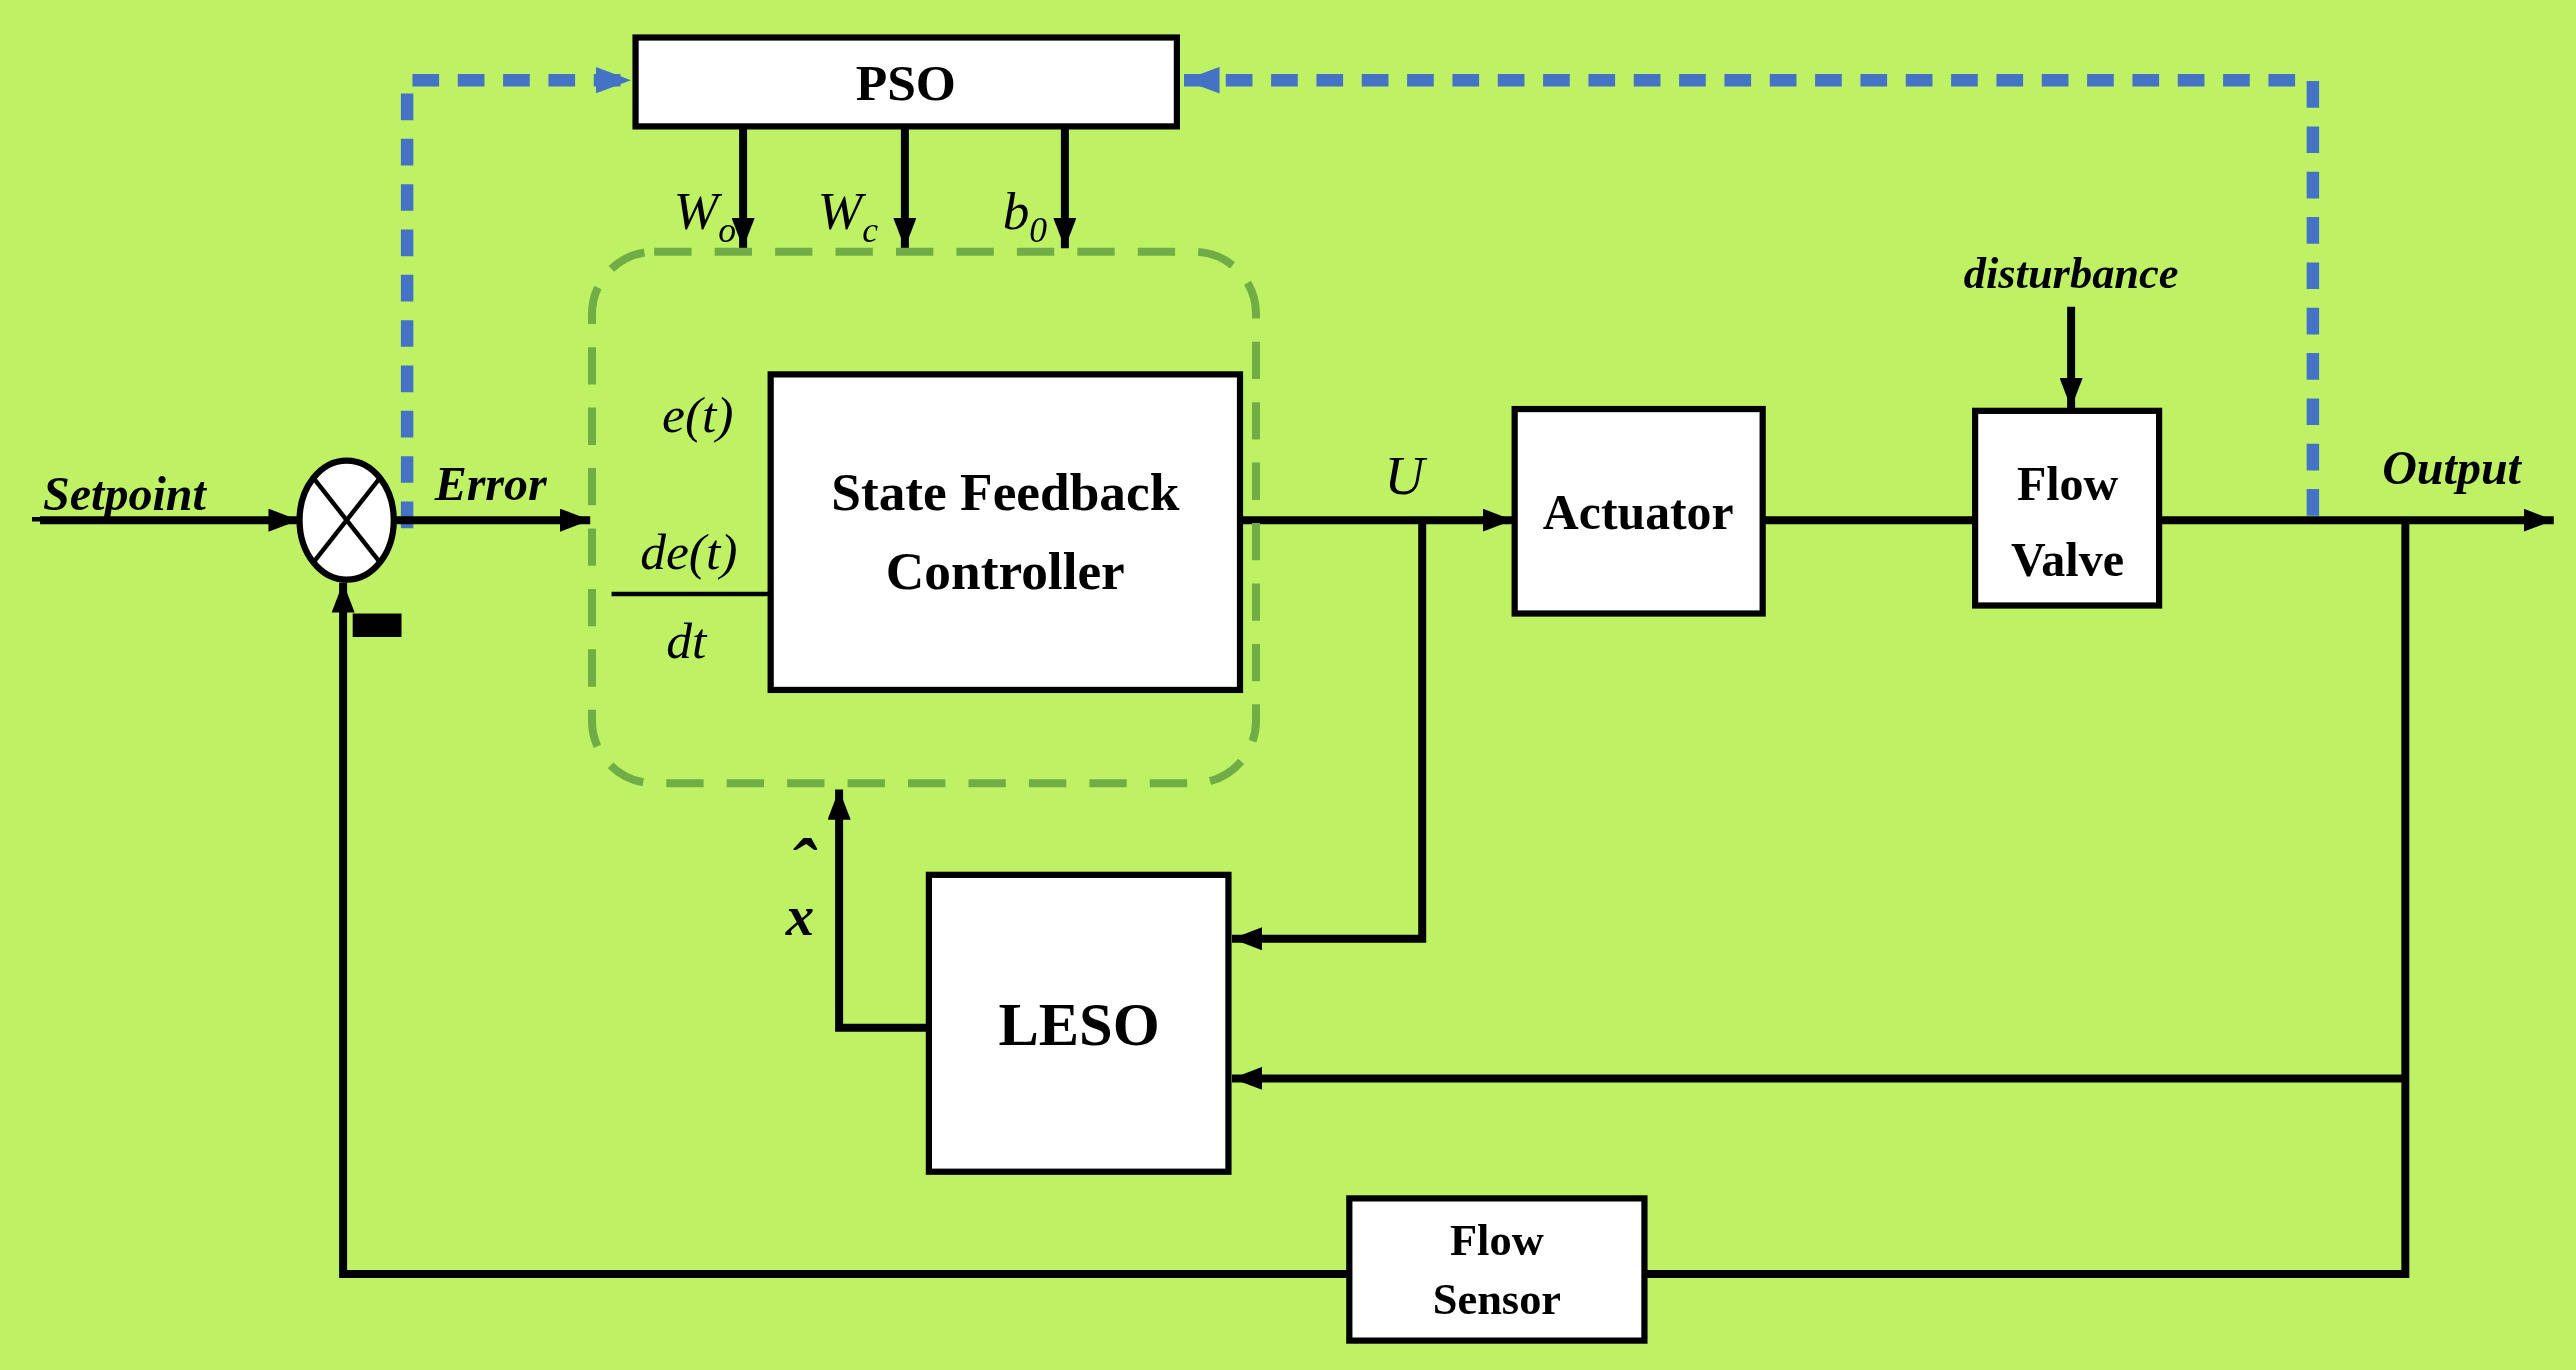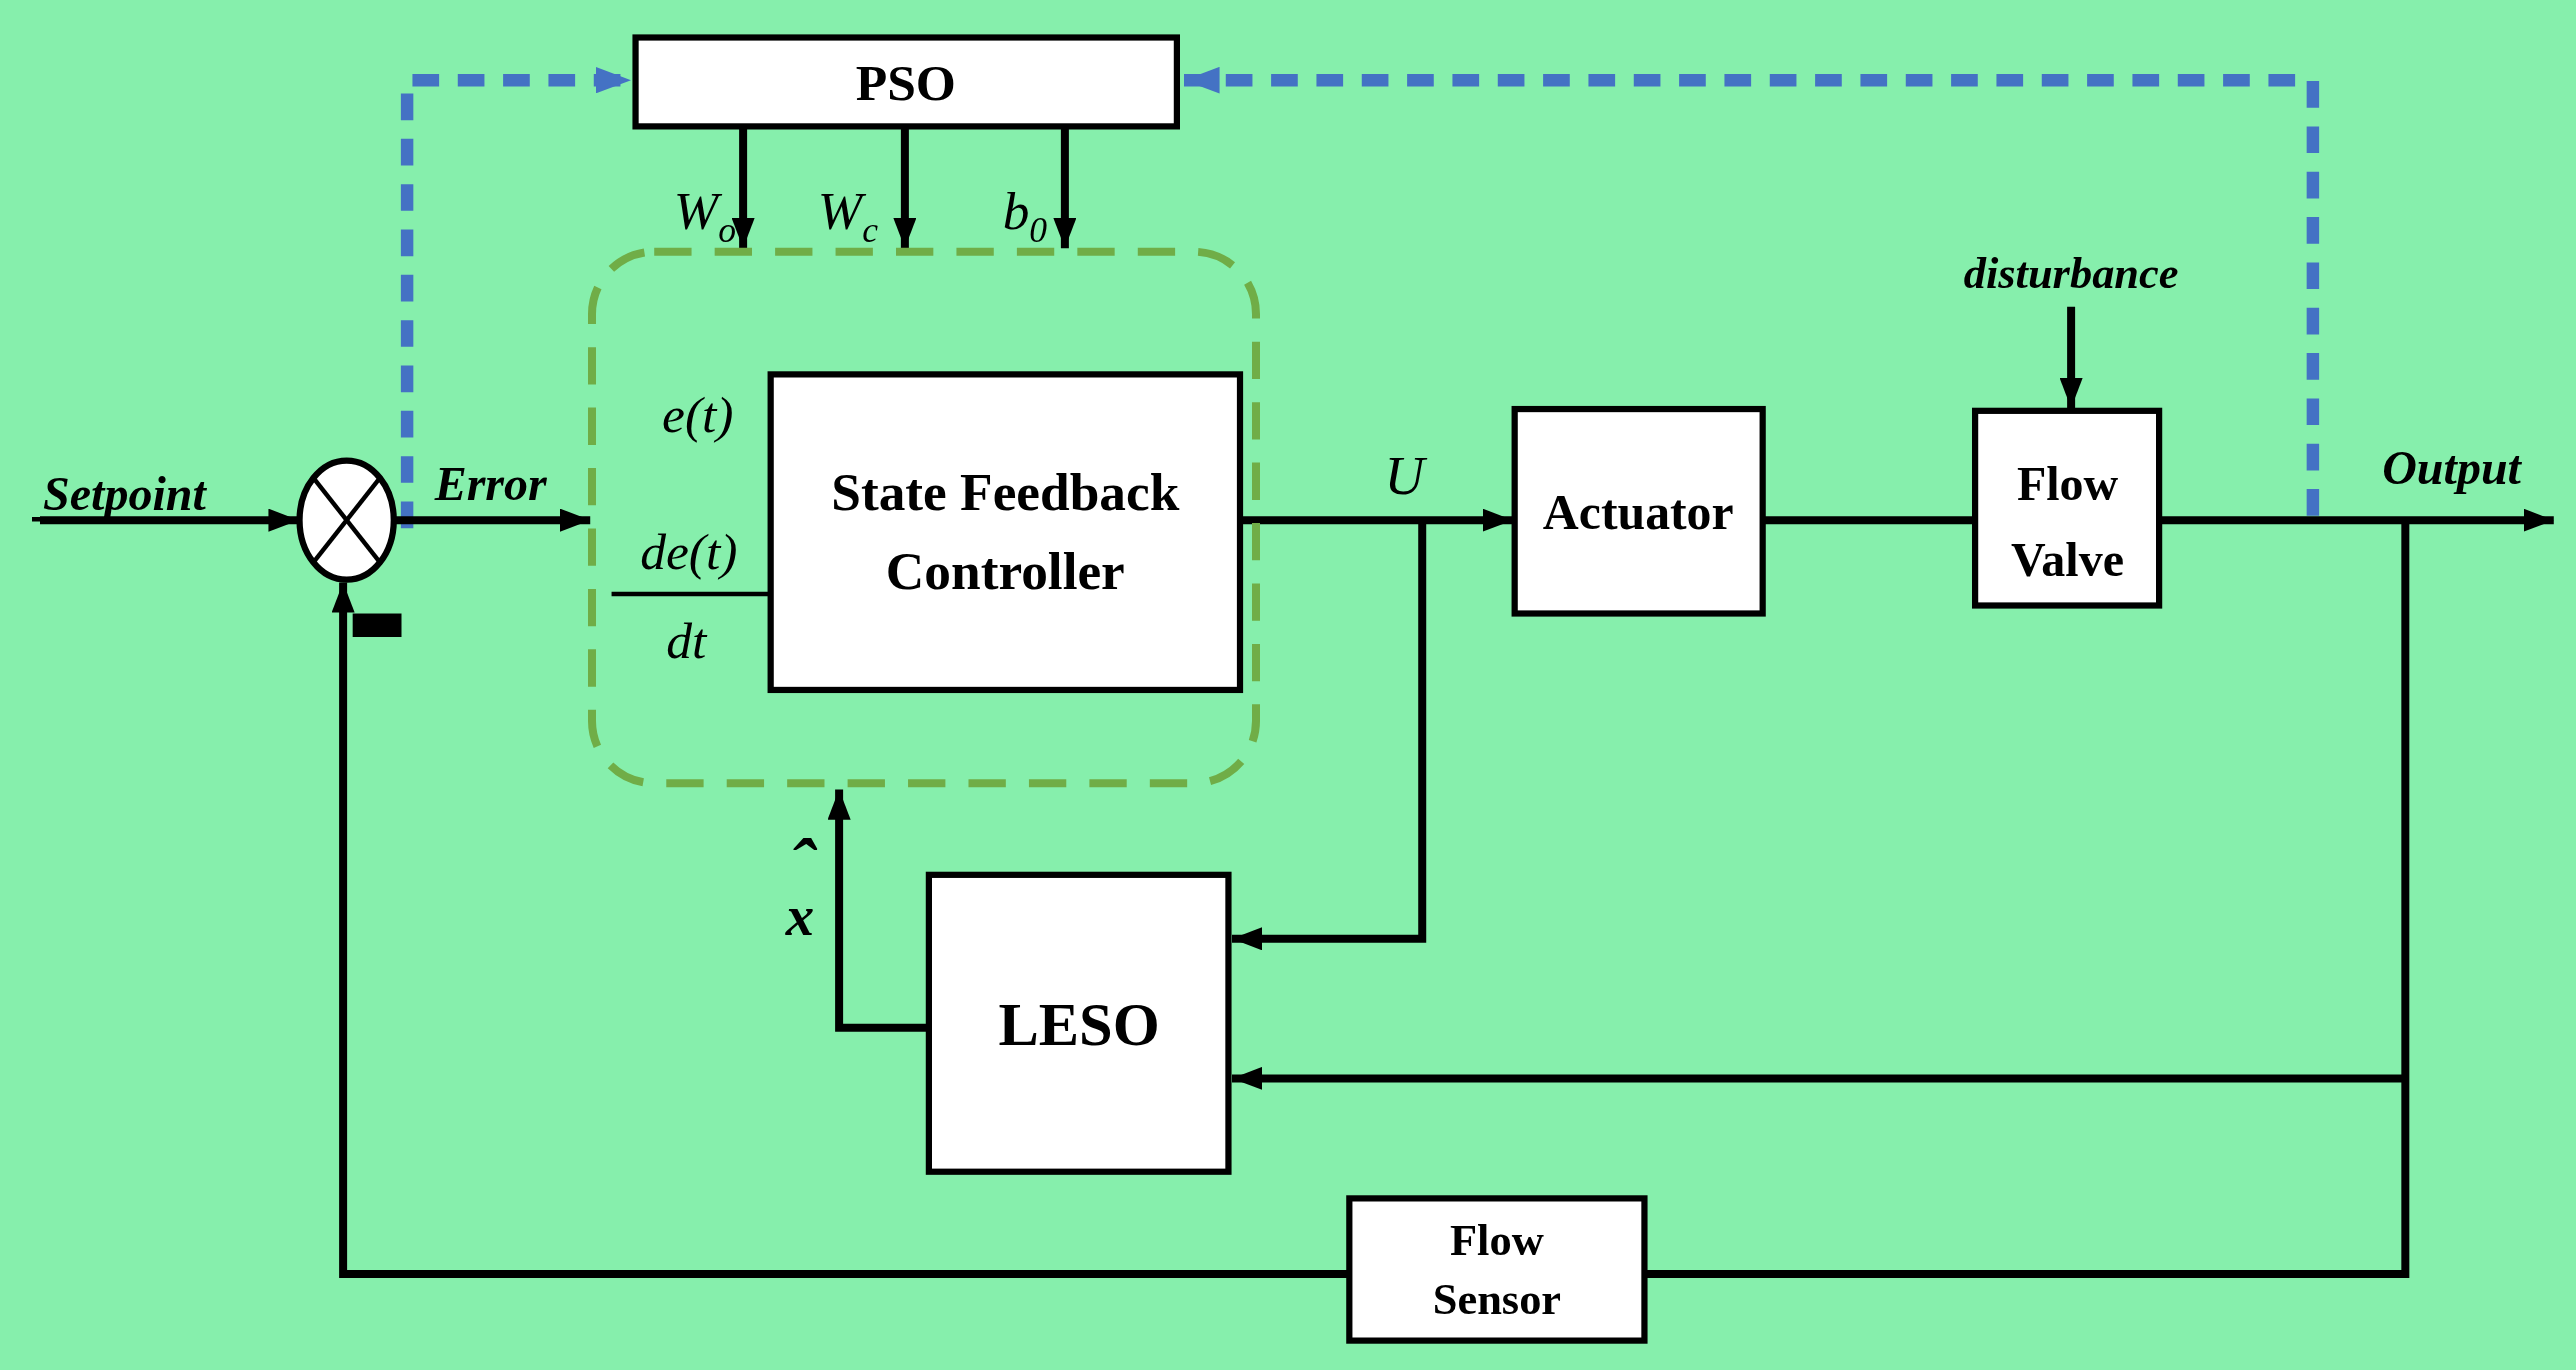--- a/index.html
+++ b/index.html
@@ -1,20 +1,20 @@
 <!DOCTYPE html>
 <html style="font-size:14.2px"><head>
 <meta charset="utf-8">
 <style>
   html, body { margin: 0; padding: 0; background: #ffffff; }
   .figure-canvas {
     position: relative;
     width: 2576px;
     height: 1371px;
-    background: #86efac;
+    background: #bef264;
     font-family: "Liberation Serif", serif;
   }
   svg { display: block; }
   svg text {
     font-family: "Liberation Serif", serif;
     fill: #000000;
   }
   .blk   { font-weight: bold; text-anchor: middle; }
   .sig   { font-weight: bold; font-style: italic; text-anchor: middle; }
   .math  { font-style: italic; text-anchor: middle; }

